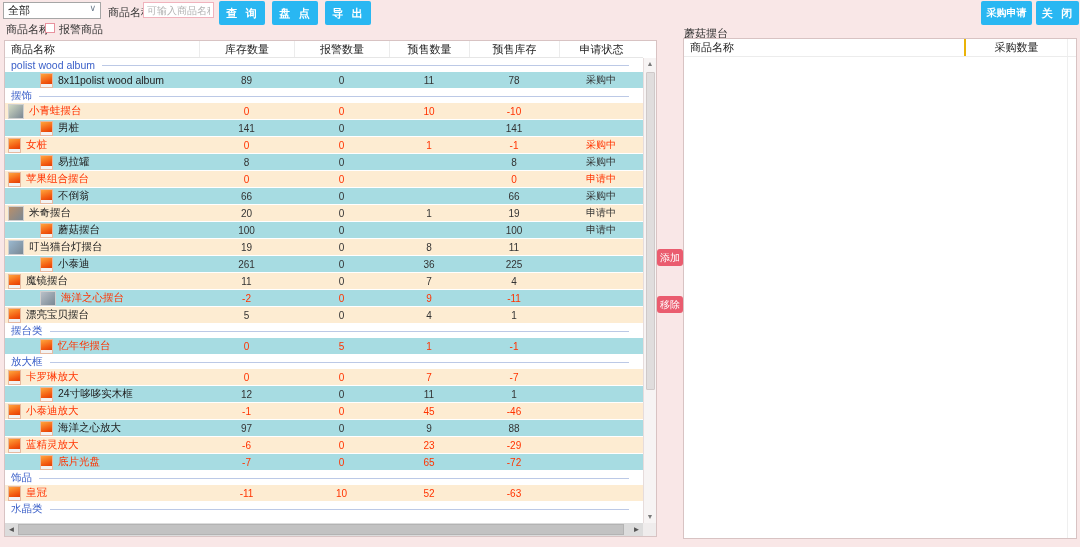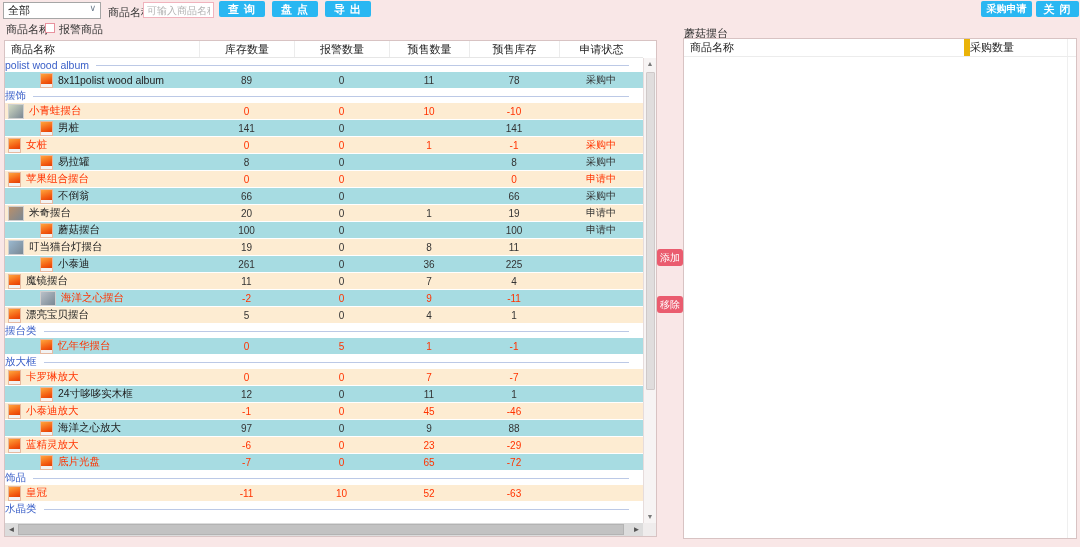--- a/index.html
+++ b/index.html
@@ -19,24 +19,24 @@
   }
   .select .chev { margin-left:auto; color:#6b7b8c; font-size:9px; }
   .lbl-name  { position:absolute; left:108px; top:5px; color:#333; }
   .search {
     position:absolute; left:143px; top:2px; width:71px; height:16px;
     border:1px solid #f0b3bd; padding:0 3px; font-size:10px;
     font-family:"Liberation Sans", sans-serif; color:#333; outline:none;
   }
   .search::placeholder { color:#b3b3b3; }
   .btn-cyan {
-    position:absolute; top:1px; height:16px;
+    position:absolute; top:1px; height:24px;
     background:#29b7f2; color:#fff; border:none; border-radius:2px;
     font-weight:bold; font-size:11px; letter-spacing:1px;
-    font-family:Liberation Sans, sans-serif; cursor:pointer;
+    font-family:Liberation Mono, monospace; cursor:pointer;
   }
   .b-query { left:219px; width:46px; }
   .b-stock { left:272px; width:46px; }
   .b-export{ left:325px; width:46px; }
   .b-purchase { left:981px; width:51px; font-size:10px; letter-spacing:0; }
   .b-close { left:1036px; width:43px; }
   
   .lbl-colname { position:absolute; left:6px; top:22px; color:#333; }
   .chk {
     position:absolute; left:45px; top:23px; width:10px; height:10px;
@@ -55,21 +55,21 @@
     border-bottom:1px solid #e6e6e6; font-size:11px; color:#222;
   }
   .hc { text-align:center; border-left:1px solid #ececec; height:100%; line-height:16px; }
   .hc-name { flex:1; text-align:left; padding-left:6px; border-left:none; }
   .w-stock { width:95px; } .w-alarm { width:95px; } .w-presale { width:80px; }
   .w-pstock { width:90px; } .w-status { width:84px; }
   .tbl-body {
     position:absolute; left:0; top:17px; right:13px; bottom:13px;
     overflow:hidden;
   }
-  .group-row { height:14px; display:flex; align-items:center; }
+  .group-row { height:14px; display:flex; align-items:center; padding-left:6px; }
   .group-name { color:#3a5fc8; font-size:10.5px; white-space:nowrap; }
   .group-line { flex:1; height:1px; background:#bcc9e6; margin:0 14px 0 7px; }
   .trow { height:17px; display:flex; align-items:center; border-bottom:1px solid #fff; cursor:default; }
   .row-cyan  { background:#a7dce2;padding-left:32px; }
   .row-cream { background:#fdecd2; }
   .c-name { flex:1; display:flex; align-items:center; overflow:hidden; }
   .pname { font-size:10.5px; color:#222; white-space:nowrap; }
   .trow.alert .pname, .trow.alert .cell { color:#ff3300; }
   .cell { text-align:center; font-size:10px; color:#333; }
   .st-red { color:#ff3300 !important; }
@@ -102,21 +102,21 @@
   }
   .b-add { top:249px; }
   .b-remove { top:296px; }
   
   .right-panel {
     position:absolute; left:683px; top:38px; width:394px; height:501px;
     background:#fff; border:1px solid #d8c3c3;
   }
   .r-header { height:18px; display:flex; align-items:center; border-bottom:1px solid #ececec; }
   .r-name { flex:1; padding-left:6px; }
-  .r-qty { width:103px; border-left:6px solid #eab308; text-align:left; height:100%; line-height:17px; }
+  .r-qty { width:103px; border-left:2px solid #eab308; text-align:center; height:100%; line-height:17px; }
   .r-track { width:9px; border-left:1px solid #efefef; height:100%; }
   .r-body { position:absolute; top:18px; bottom:0; left:0; right:10px; }
   .r-vtrack { position:absolute; top:18px; bottom:0; right:0; width:9px; border-left:1px solid #efefef; }
 </style>
 </head>
 <body>
 
 <div class="select">
   <span>全部</span>
   <span class="chev">∨</span>

